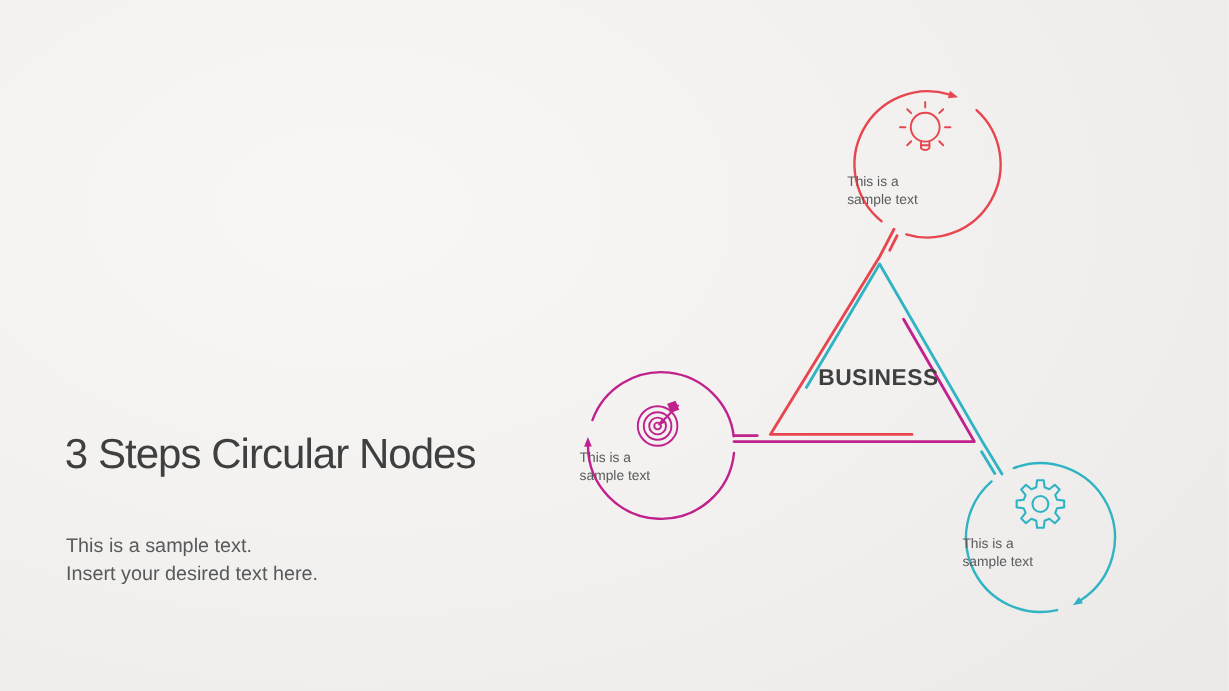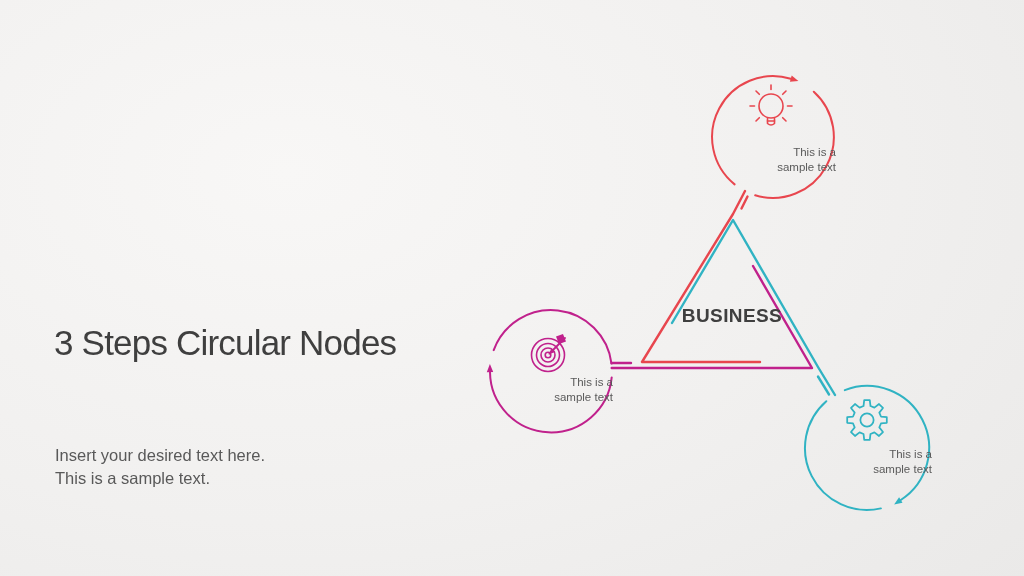--- a/index.html
+++ b/index.html
@@ -10,26 +10,26 @@
   }
   svg.diagram { position:absolute; left:0; top:0; }
 
   .arc   { fill:none; stroke-width:2;   stroke-linecap:round; }
   .tline { fill:none; stroke-width:2.4; stroke-linecap:round; stroke-linejoin:round; }
   .echo  { fill:none; stroke-width:2.4; stroke-linecap:round; }
   .istroke { fill:none; stroke-width:1.6; stroke-linecap:round; stroke-linejoin:round; }
   .gearstroke { fill:none; stroke-width:1.4; stroke-linecap:round; stroke-linejoin:round; }
   .arrowhead, .fillshape { stroke:none; }
 
-  .title-block { position:absolute; left:54px; top:320px; }
+  .title-block { position:absolute; left:54px; top:356px; }
   .title-line  { font-size:35px; line-height:46px; letter-spacing:-0.8px; font-weight:400; white-space:nowrap; }
   .subtitle-block { position:absolute; left:55px; top:444px; }
   .subtitle-line  { font-size:16.5px; line-height:23px; white-space:nowrap; }
 
-  .node-label { position:absolute; width:130px; text-align:right; font-size:11.5px; line-height:15px; }
+  .node-label { position:absolute; width:130px; text-align:left; font-size:11.5px; line-height:15px; }
   .node-label.top  { left:706px; top:145px; }
   .node-label.left { left:483px; top:375px; }
   .node-label.right{ left:802px; top:447px; }
 
   .center-label { position:absolute; left:657px; top:305px; width:150px; text-align:center; font-weight:700; }
   .center-label .l1 { font-size:19px;  line-height:21px; letter-spacing:0.4px; }
   .center-label .l2 { font-size:14.5px; line-height:21px; }
 </style>
 </head>
 <body>
@@ -95,22 +95,22 @@
         <circle class="gearstroke" cx="0" cy="0" r="5.3"></circle>
       </g>
     </g>
   </svg>
 
   <div class="title-block" style="color: rgb(63, 63, 63);">
     <div class="title-line">3 Steps Circular Nodes</div>
   </div>
 
   <div class="subtitle-block" style="color: rgb(89, 89, 89);">
+    <div class="subtitle-line">This is a sample text.</div>
     <div class="subtitle-line">Insert your desired text here.</div>
-    <div class="subtitle-line">This is a sample text.</div>
   </div>
 
   <div class="center-label" style="color: rgb(63, 63, 63);">
     <div class="l1">BUSINESS</div>
   </div>
 
   <div class="node-label top" style="color: rgb(90, 90, 90);">
     <div>This is a</div>
     <div>sample text</div>
   </div>

